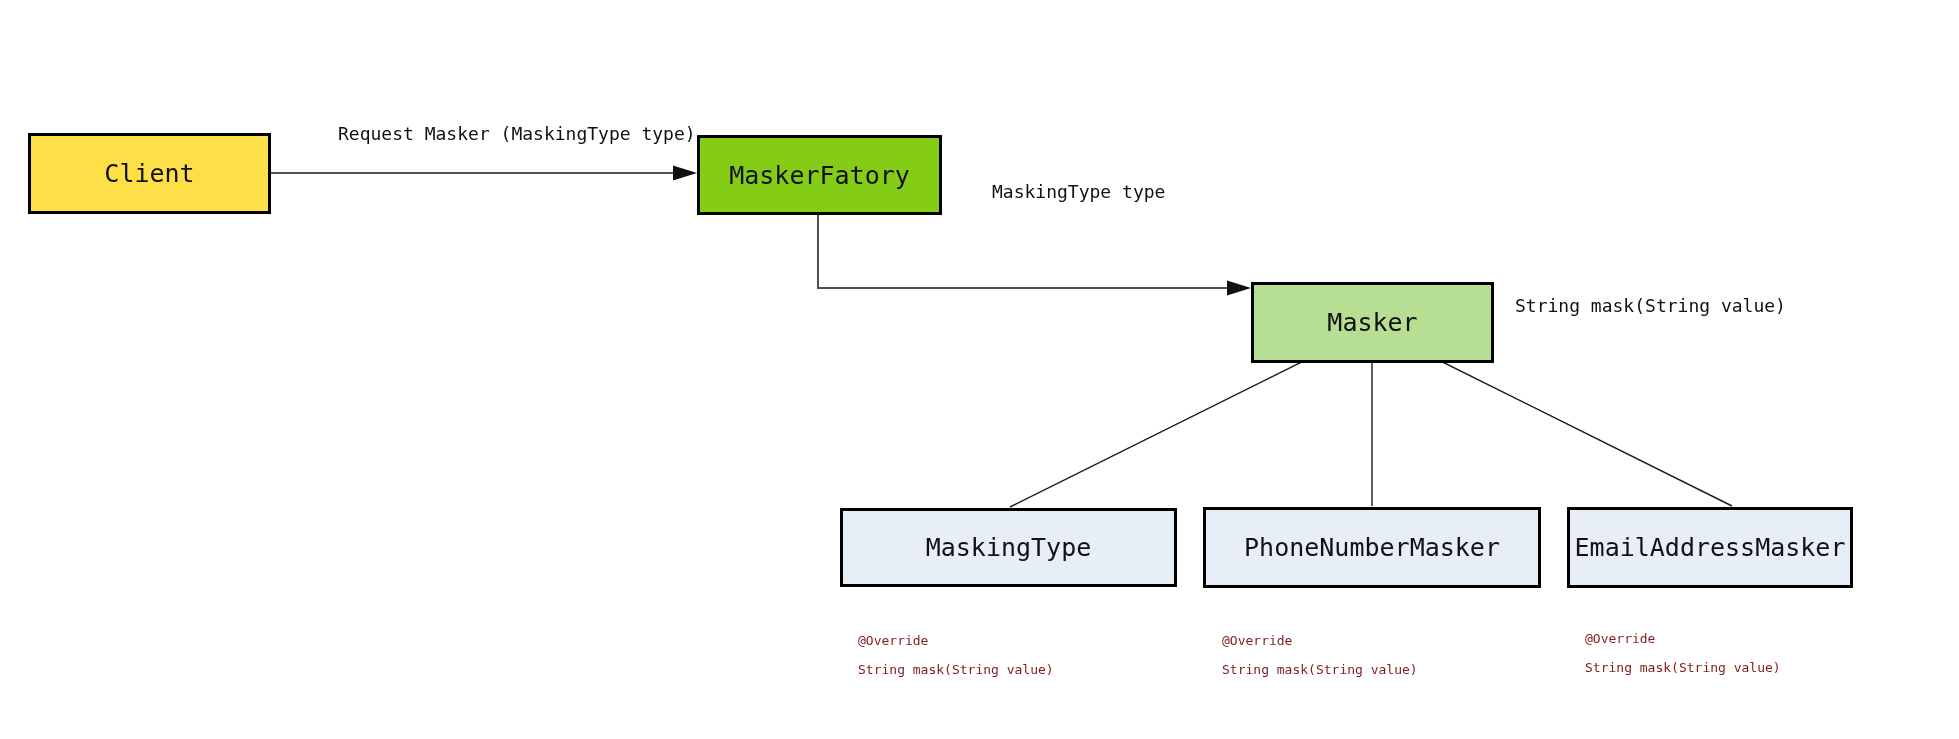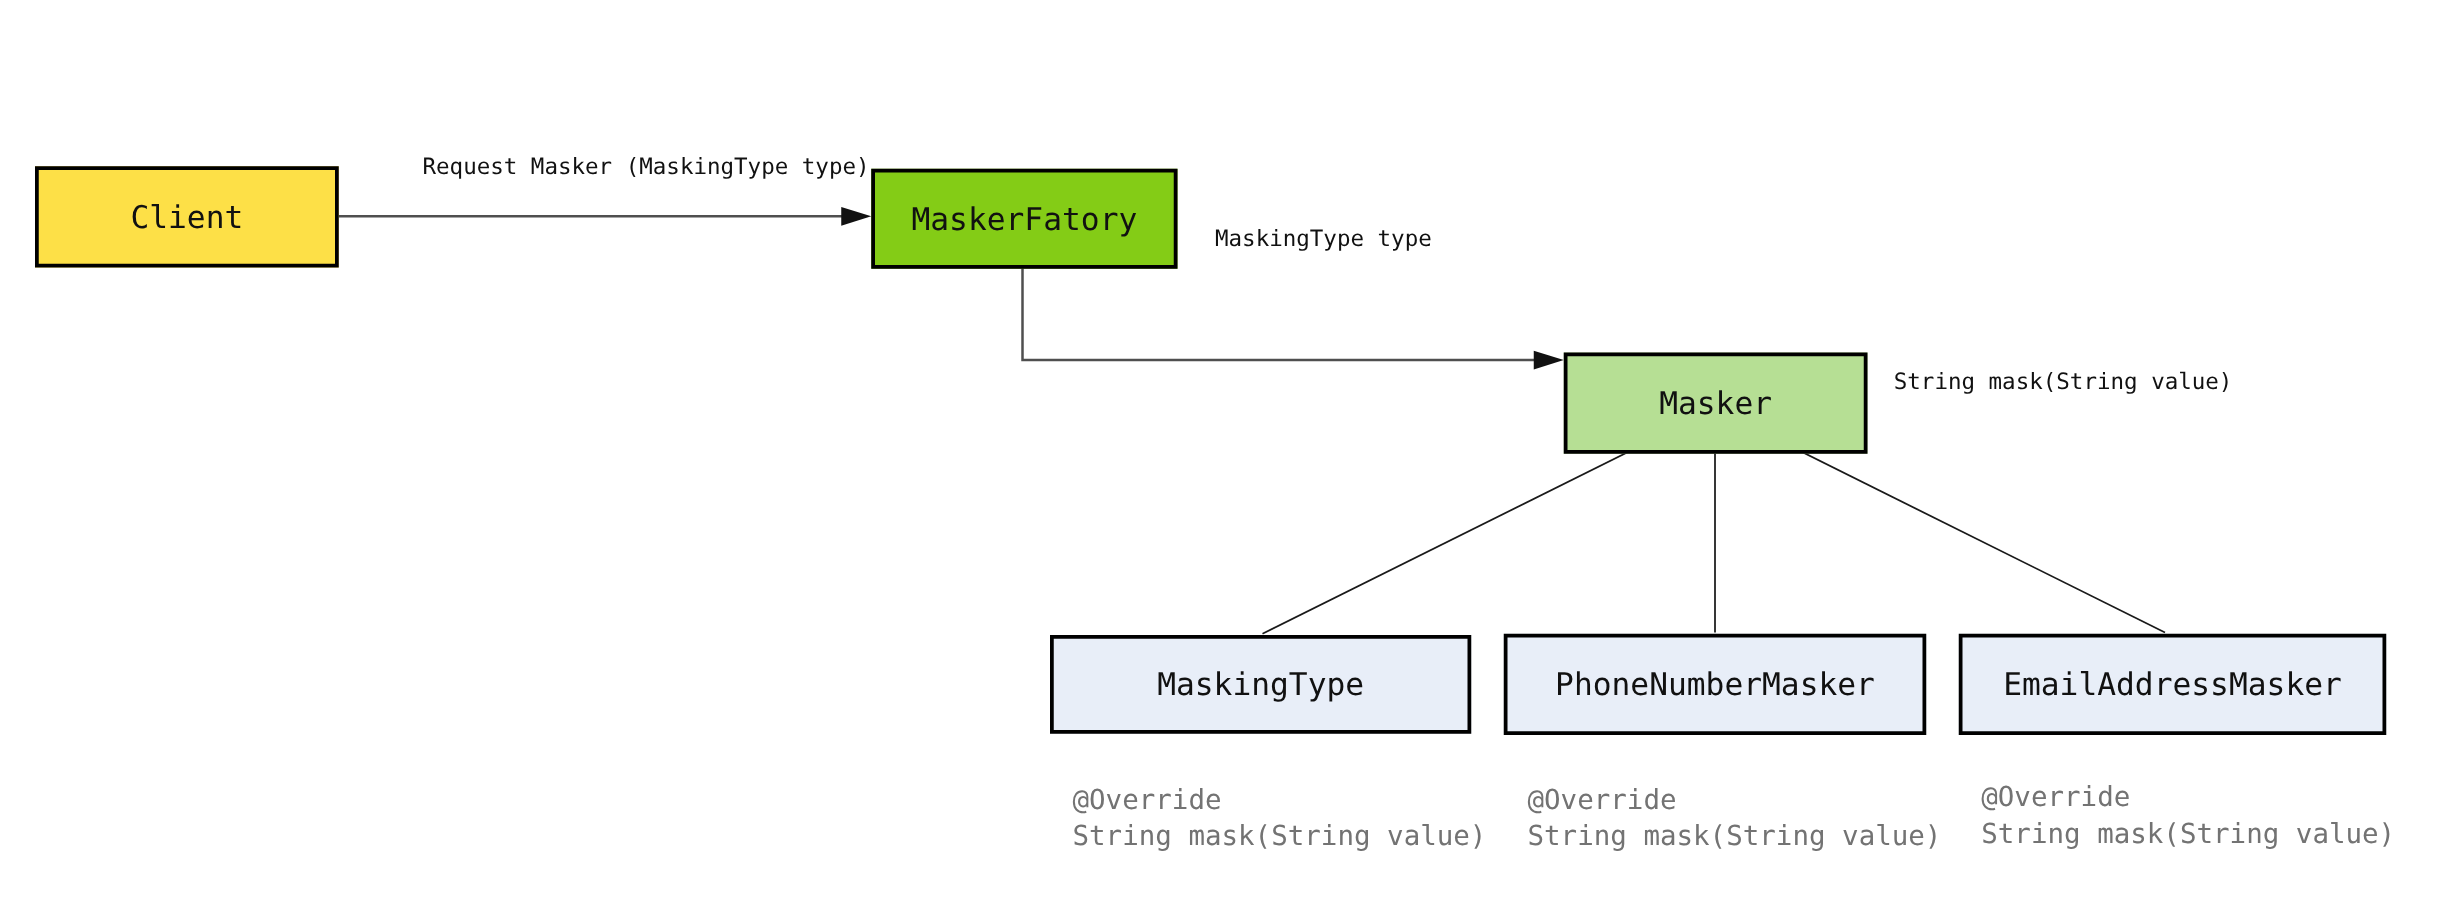--- a/index.html
+++ b/index.html
@@ -34,38 +34,38 @@
   .node-label {
     font-size: 25px;
     letter-spacing: 0;
     white-space: nowrap;
   }
   .node-client   { left: 28px;   top: 133px; width: 243px; height: 81px; }
   .node-factory  { left: 697px;  top: 135px; width: 245px; height: 80px; }
   .node-masker   { left: 1251px; top: 248px; width: 243px; height: 81px; }
   .node-name     { left: 840px;  top: 508px; width: 337px; height: 79px; }
   .node-phone    { left: 1203px; top: 507px; width: 338px; height: 81px; }
-  .node-email    { left: 1567px; top: 507px; width: 342px; height: 81px; }
+  .node-email    { left: 1567px; top: 507px; width: 286px; height: 81px; }
 
   .edge-label {
     position: absolute;
     font-size: 18px;
     white-space: nowrap;
     color: #111111;
   }
   .label-request      { left: 302px;  top: 123px; margin-left: 36px; }
-  .label-maskingtype  { left: 972px;  top: 181px; }
+  .label-maskingtype  { left: 992px;  top: 181px; }
   .label-masksig      { left: 1515px; top: 295px; }
 
   .annotation {
     position: absolute;
-    font-size: 22px;
+    font-size: 13px;
     line-height: 29px;
     white-space: nowrap;
-    color: #737373;
+    color: #7f1d1d;
   }
   .annotation-name  { left: 858px;  top: 626px; }
   .annotation-phone { left: 1222px; top: 626px; }
   .annotation-email { left: 1585px; top: 624px; }
 </style>
 </head>
 <body>
 
 <div class="canvas">
 

